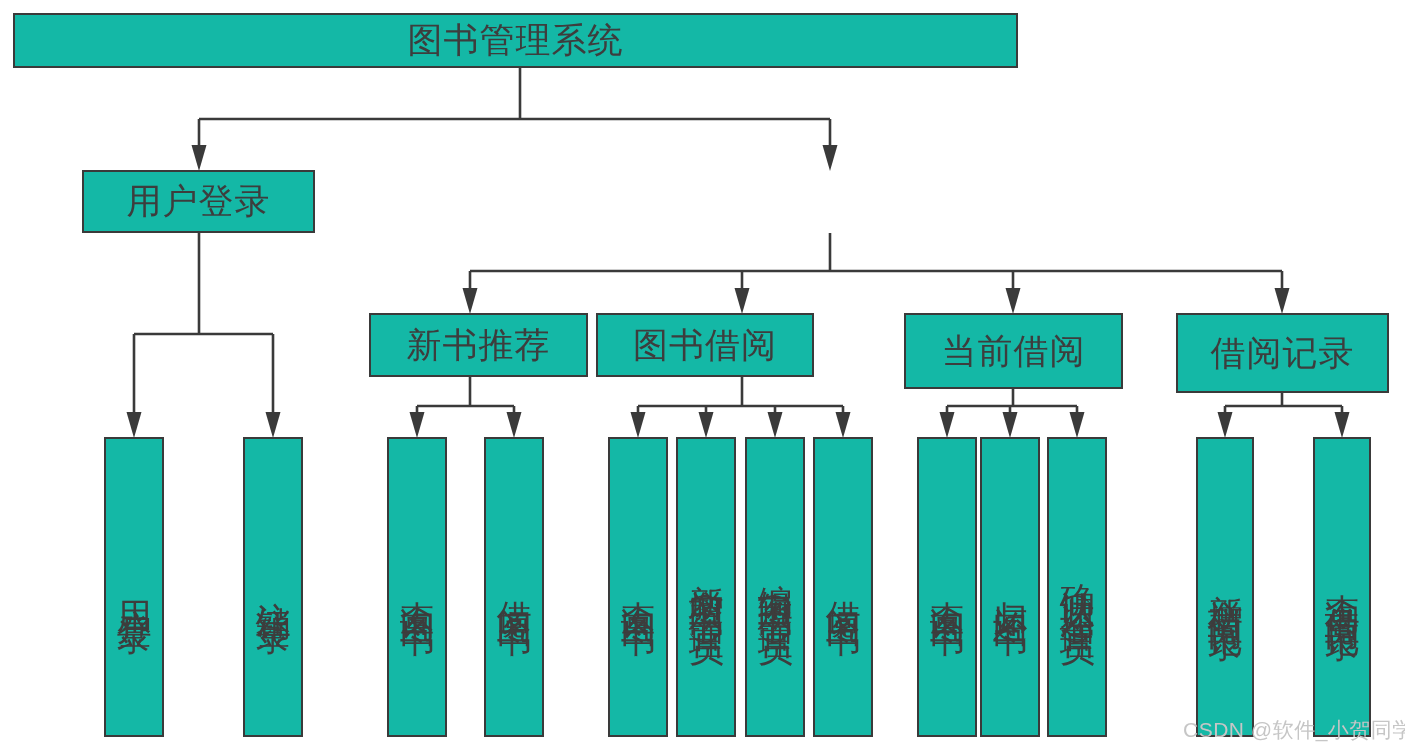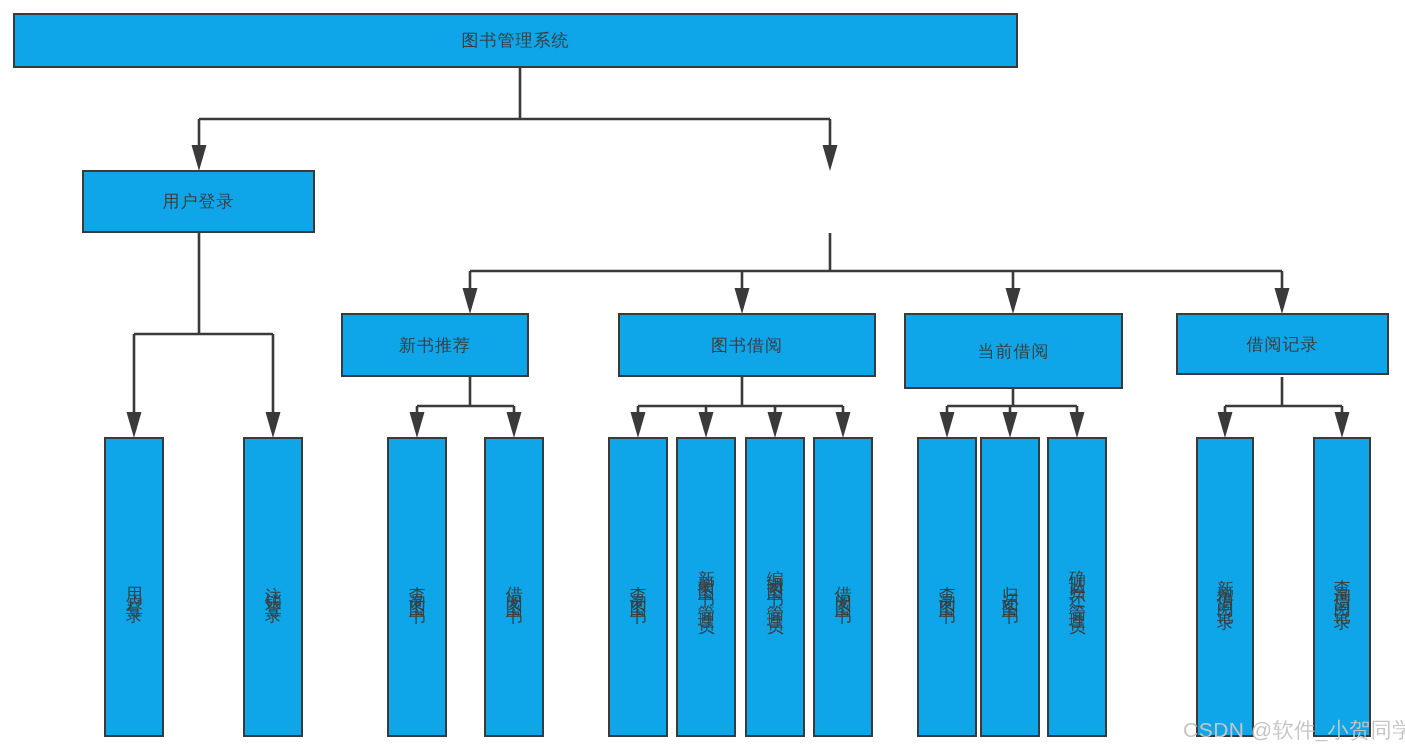--- a/index.html
+++ b/index.html
@@ -12,39 +12,39 @@
   body{
     width:1405px;height:747px;background:var(--bg);
     font-family:"Liberation Sans","DejaVu Sans",sans-serif;
     overflow:hidden;
   }
   .stage{position:relative;width:1405px;height:747px;background:var(--bg);}
   .connectors{position:absolute;left:0;top:0;z-index:1;}
   .connectors path{stroke:var(--line);stroke-width:2.6;fill:none;}
   .connectors polygon{fill:var(--line);stroke:none;}
   .box{
-    position:absolute;background:#0ea5e9;border:2.5px solid var(--line);
+    position:absolute;background:#14b8a6;border:2.5px solid var(--line);
     box-sizing:border-box;display:flex;align-items:center;justify-content:center;
-    color:var(--text);font-size:17px;z-index:2;
+    color:var(--text);font-size:35px;z-index:2;
   }
   .box .h-label{letter-spacing:1px;white-space:nowrap;}
   .leaf .v-label{
     writing-mode:vertical-rl;text-orientation:mixed;
     letter-spacing:7px;line-height:1.15;
   }
   
   #n-root{left:13px;top:13px;width:1005px;height:55px;}
   
   #n-user-login{left:82px;top:170px;width:233px;height:63px;}
   #n-book-mgmt{left:713px;top:170px;width:234px;height:63px;}
   
-  #n-new-book{left:341px;top:313px;width:188px;height:64px;}
-  #n-book-borrow{left:618px;top:313px;width:258px;height:64px;}
+  #n-new-book{left:369px;top:313px;width:219px;height:64px;}
+  #n-book-borrow{left:596px;top:313px;width:218px;height:64px;}
   #n-current-borrow{left:904px;top:313px;width:219px;height:76px;}
-  #n-borrow-record{left:1176px;top:313px;width:213px;height:62px;align-items:center;}
+  #n-borrow-record{left:1176px;top:313px;width:213px;height:80px;align-items:center;}
   
   .leaf{top:437px;height:300px;width:60px;}
   #lf-ul-0{left:104px;} #lf-ul-1{left:243px;}
   #lf-nb-0{left:387px;} #lf-nb-1{left:484px;}
   #lf-bb-0{left:608px;} #lf-bb-1{left:676px;} #lf-bb-2{left:745px;} #lf-bb-3{left:813px;}
   #lf-cb-0{left:917px;} #lf-cb-1{left:980px;} #lf-cb-2{left:1047px;}
   #lf-br-0{left:1196px;width:58px;} #lf-br-1{left:1313px;width:58px;}
   .watermark{
     position:absolute;left:1183px;top:716px;z-index:5;
     color:var(--wm);font-size:21px;letter-spacing:.5px;white-space:nowrap;

